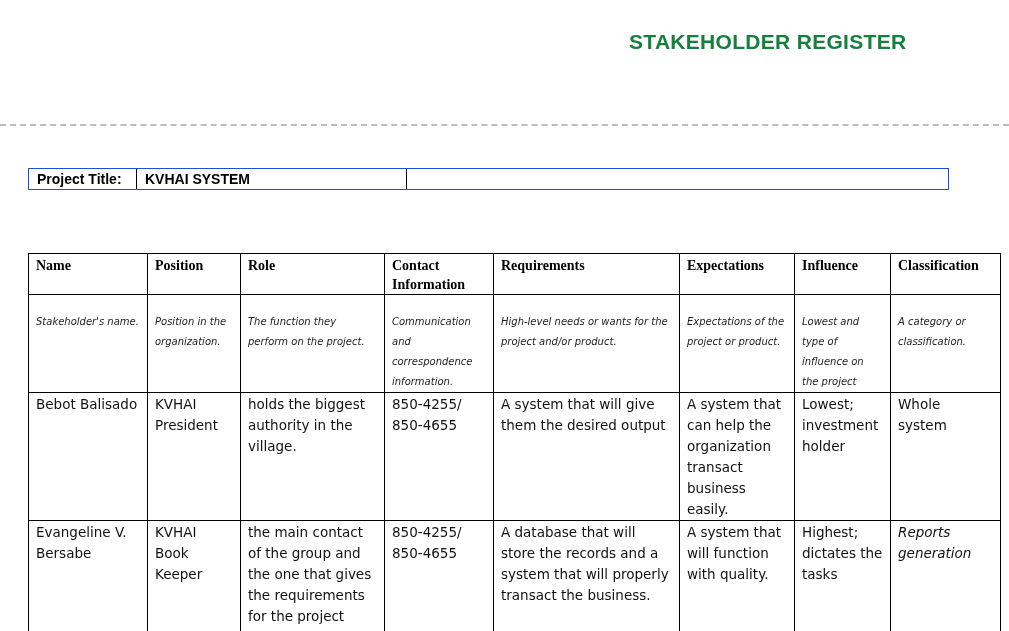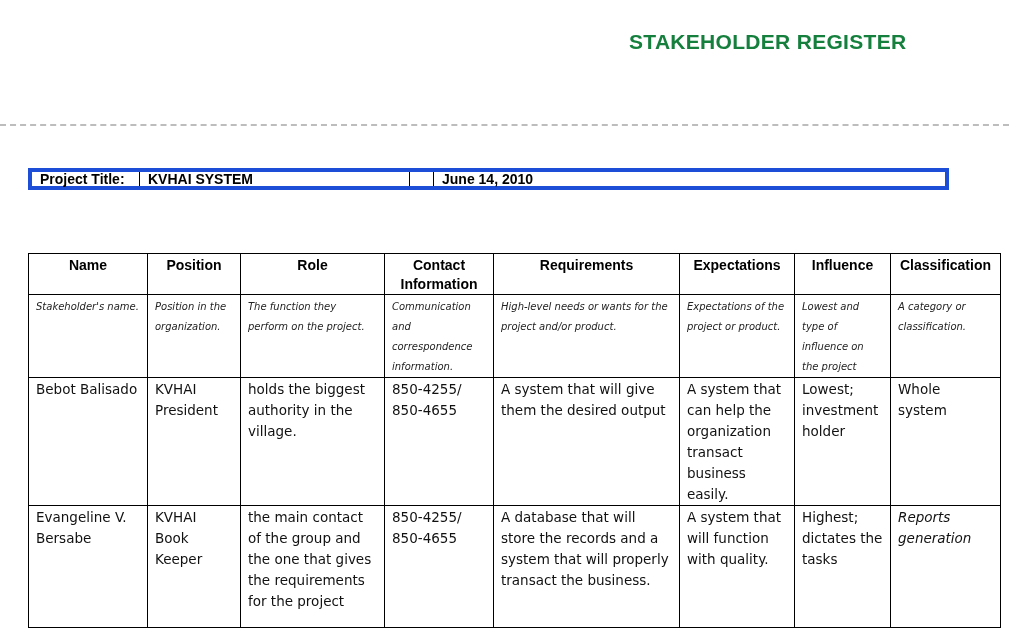--- a/index.html
+++ b/index.html
@@ -12,65 +12,64 @@
       font-size: 21px; letter-spacing: 0.3px; color: #15803d;
     }
     .page-break {
       position: absolute; left: 0; top: 124px; width: 1009px; height: 0;
       border-top: 2px dashed #bdbdbd;
     }
 
     
     .info-table {
       position: absolute; left: 28px; top: 168px; width: 921px; height: 22px;
-      border: 4px solid #1d4ed8; display: flex;
+      border: 1px solid #1d4ed8; display: flex;
       font-family: "Liberation Sans", sans-serif; font-weight: bold; font-size: 14px;
     }
     .info-cell { height: 100%; display: flex; align-items: center; border-right: 1px solid #000; padding-left: 8px; white-space: nowrap; }
     .info-cell:last-child { border-right: none; }
     .ic-1 { width: 108px; }
     .ic-2 { width: 270px; }
     .ic-3 { width: 24px; padding: 0; }
     .ic-4 { width: 182px; justify-content: center; padding-left: 0; }
     .ic-5 { flex: 1; }
 
     
     .reg-table {
       position: absolute; left: 28px; top: 253px;
       border-collapse: collapse; table-layout: fixed;
     }
     .reg-table td, .reg-table th {
       border: 1px solid #000; vertical-align: top; padding: 0 7px;
     }
     .reg-table th {
-      font-family: Liberation Sans, sans-serif; font-weight: bold; font-size: 14px;
-      text-align: center; height: 41px; padding-top: 2px; line-height: 19px;
+      font-family: Liberation Serif, serif; font-weight: bold; font-size: 14px;
+      text-align: left; height: 41px; padding-top: 2px; line-height: 19px;
     }
     .reg-table tr.desc td {
       font-style: italic; font-size: 10px; line-height: 20px; color: #222;
-      height: 82px; padding-top: 2px;
+      height: 82px; padding-top: 17px;
     }
     .reg-table tr.row td {
       font-size: 13.5px; line-height: 21px; padding-top: 1px; color: #111;
     }
     .reg-table tr.r1 td { height: 126px; }
     .reg-table tr.r2 td { height: 122px; border-top-color: #999; }
     .ital { font-style: italic; margin-left: 24px; }
   </style>
 </head>
 <body>
 
 <div class="doc-title">STAKEHOLDER REGISTER</div>
 <div class="page-break"></div>
 
 <div class="info-table">
   <div class="info-cell ic-1">Project Title:</div>
   <div class="info-cell ic-2">KVHAI SYSTEM</div>
   <div class="info-cell ic-3"></div>
-  <div class="info-cell ic-5">June 14, 2010</div>
 </div>
 
 <table class="reg-table">
   <colgroup>
     <col style="width:119px">
       <col style="width:93px">
       <col style="width:144px">
       <col style="width:109px">
     <col style="width:186px">
       <col style="width:115px">

